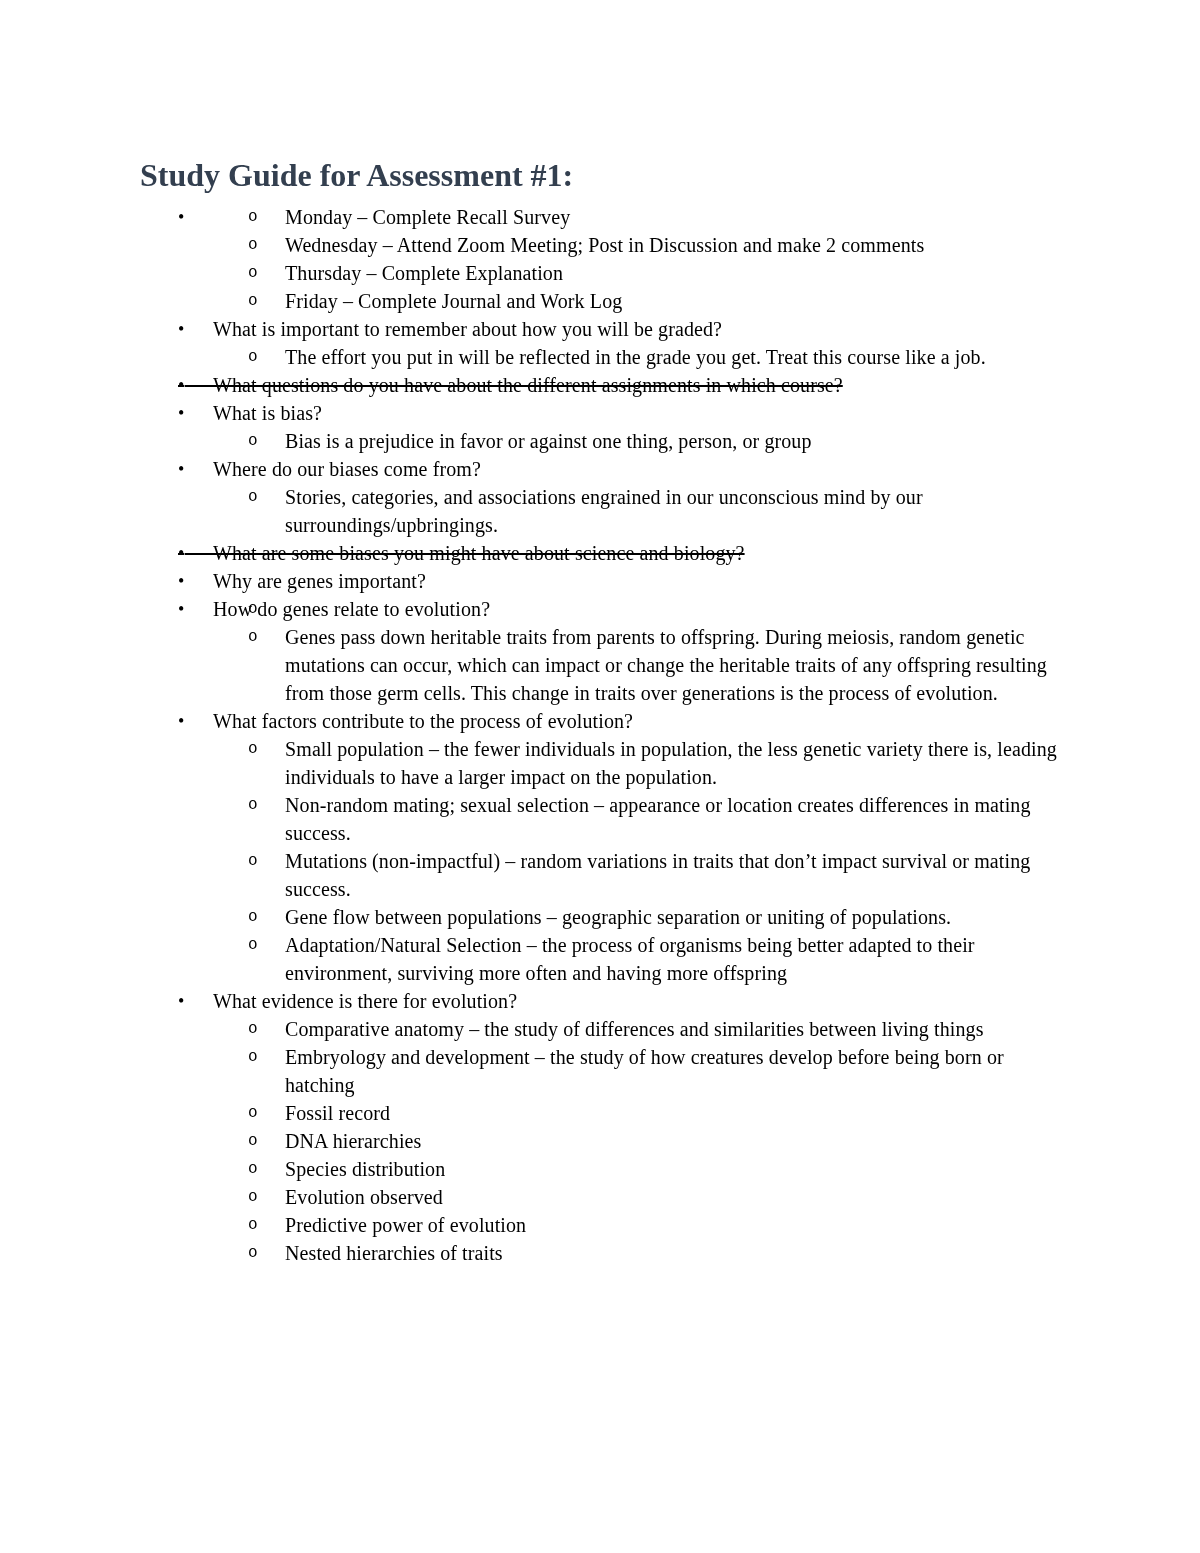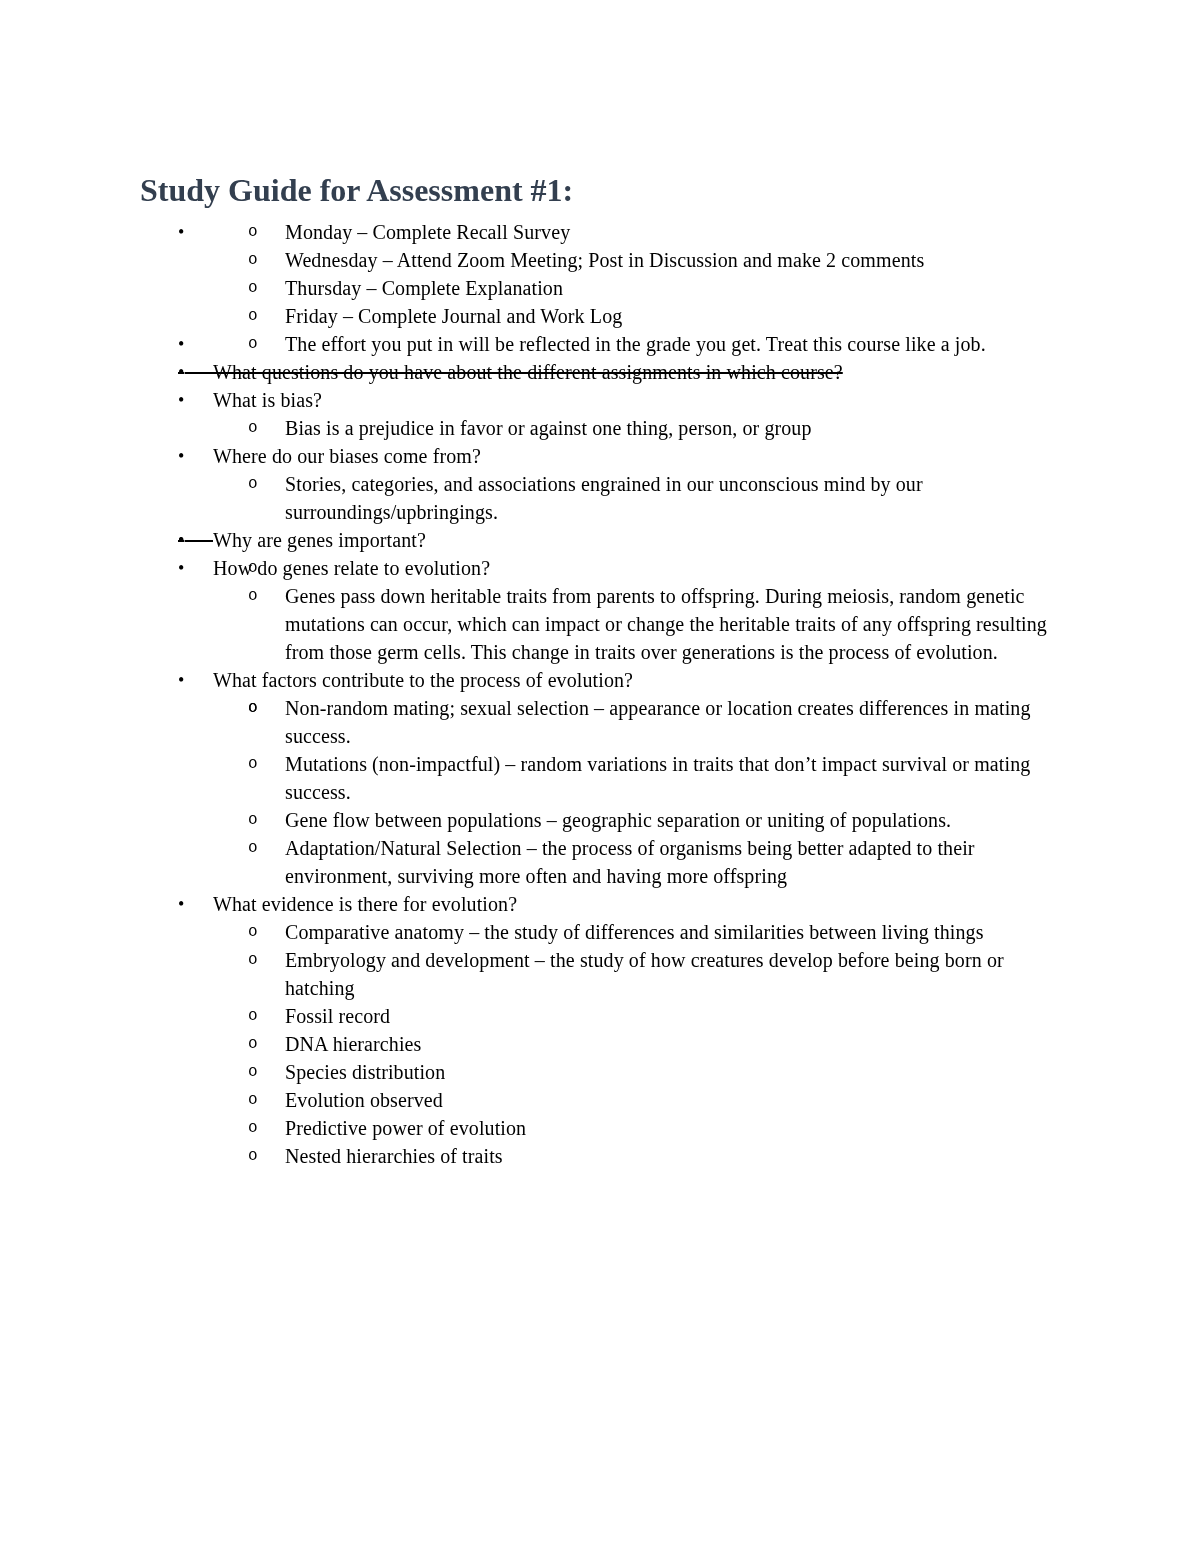--- a/index.html
+++ b/index.html
@@ -14,21 +14,21 @@
     font-family: "Liberation Serif", serif;
     color: #000000;
   }
   .page {
     box-sizing: border-box;
     width: 1200px;
     height: 1553px;
     padding: 156px 140px 0 140px;
   }
   .doc-title {
-    margin: 15px 0 9px 0;
+    margin: 0 0 9px 0;
     font-family: "Liberation Serif", serif;
     font-weight: bold;
     font-size: 32px;
     line-height: 38px;
     letter-spacing: 0px;
   }
   .list {
     margin: 0;
     padding: 0;
   }
@@ -74,34 +74,34 @@
 <body style="color: rgb(0, 0, 0);">
 
 <div class="page">
   <h1 class="doc-title" style="color: rgb(51, 63, 79);">Study Guide for Assessment #1:</h1>
   <div class="list">
       <div class="item lvl1"><span class="marker">•</span></div>
       <div class="item lvl2"><span class="marker">o</span><span class="text">Monday – Complete Recall Survey</span></div>
       <div class="item lvl2"><span class="marker">o</span><span class="text">Wednesday – Attend Zoom Meeting; Post in Discussion and make 2 comments</span></div>
       <div class="item lvl2"><span class="marker">o</span><span class="text">Thursday – Complete Explanation</span></div>
       <div class="item lvl2"><span class="marker">o</span><span class="text">Friday – Complete Journal and Work Log</span></div>
-      <div class="item lvl1"><span class="marker">•</span></div>
+      <div class="item lvl1"><span class="marker">•</span><span class="text">What is important to remember about how you will be graded?</span></div>
       <div class="item lvl2"><span class="marker">o</span><span class="text">The effort you put in will be reflected in the grade you get. Treat this course like a job.</span></div>
       <div class="item lvl1 strike"><span class="marker">•</span><span class="text">What questions do you have about the different assignments in which course?</span></div>
       <div class="item lvl1"><span class="marker">•</span><span class="text">What is bias?</span></div>
       <div class="item lvl2"><span class="marker">o</span><span class="text">Bias is a prejudice in favor or against one thing, person, or group</span></div>
       <div class="item lvl1"><span class="marker">•</span><span class="text">Where do our biases come from?</span></div>
       <div class="item lvl2"><span class="marker">o</span><span class="text">Stories, categories, and associations engrained in our unconscious mind by our surroundings/upbringings.</span></div>
-      <div class="item lvl1 strike"><span class="marker">•</span></div>
+      <div class="item lvl1 strike"><span class="marker">•</span><span class="text">What are some biases you might have about science and biology?</span></div>
       <div class="item lvl1"><span class="marker">•</span><span class="text">Why are genes important?</span></div>
       <div class="item lvl2"><span class="marker">o</span></div>
       <div class="item lvl1"><span class="marker">•</span><span class="text">How do genes relate to evolution?</span></div>
       <div class="item lvl2"><span class="marker">o</span><span class="text">Genes pass down heritable traits from parents to offspring. During meiosis, random genetic mutations can occur, which can impact or change the heritable traits of any offspring resulting from those germ cells. This change in traits over generations is the process of evolution.</span></div>
       <div class="item lvl1"><span class="marker">•</span><span class="text">What factors contribute to the process of evolution?</span></div>
-      <div class="item lvl2"><span class="marker">o</span></div>
+      <div class="item lvl2"><span class="marker">o</span><span class="text">Small population – the fewer individuals in population, the less genetic variety there is, leading individuals to have a larger impact on the population.</span></div>
       <div class="item lvl2"><span class="marker">o</span><span class="text">Non-random mating; sexual selection – appearance or location creates differences in mating success.</span></div>
       <div class="item lvl2"><span class="marker">o</span><span class="text">Mutations (non-impactful) – random variations in traits that don’t impact survival or mating success.</span></div>
       <div class="item lvl2"><span class="marker">o</span><span class="text">Gene flow between populations – geographic separation or uniting of populations.</span></div>
       <div class="item lvl2"><span class="marker">o</span><span class="text">Adaptation/Natural Selection – the process of organisms being better adapted to their environment, surviving more often and having more offspring</span></div>
       <div class="item lvl1"><span class="marker">•</span><span class="text">What evidence is there for evolution?</span></div>
       <div class="item lvl2"><span class="marker">o</span><span class="text">Comparative anatomy – the study of differences and similarities between living things</span></div>
       <div class="item lvl2"><span class="marker">o</span><span class="text">Embryology and development – the study of how creatures develop before being born or hatching</span></div>
       <div class="item lvl2"><span class="marker">o</span><span class="text">Fossil record</span></div>
       <div class="item lvl2"><span class="marker">o</span><span class="text">DNA hierarchies</span></div>
       <div class="item lvl2"><span class="marker">o</span><span class="text">Species distribution</span></div>

